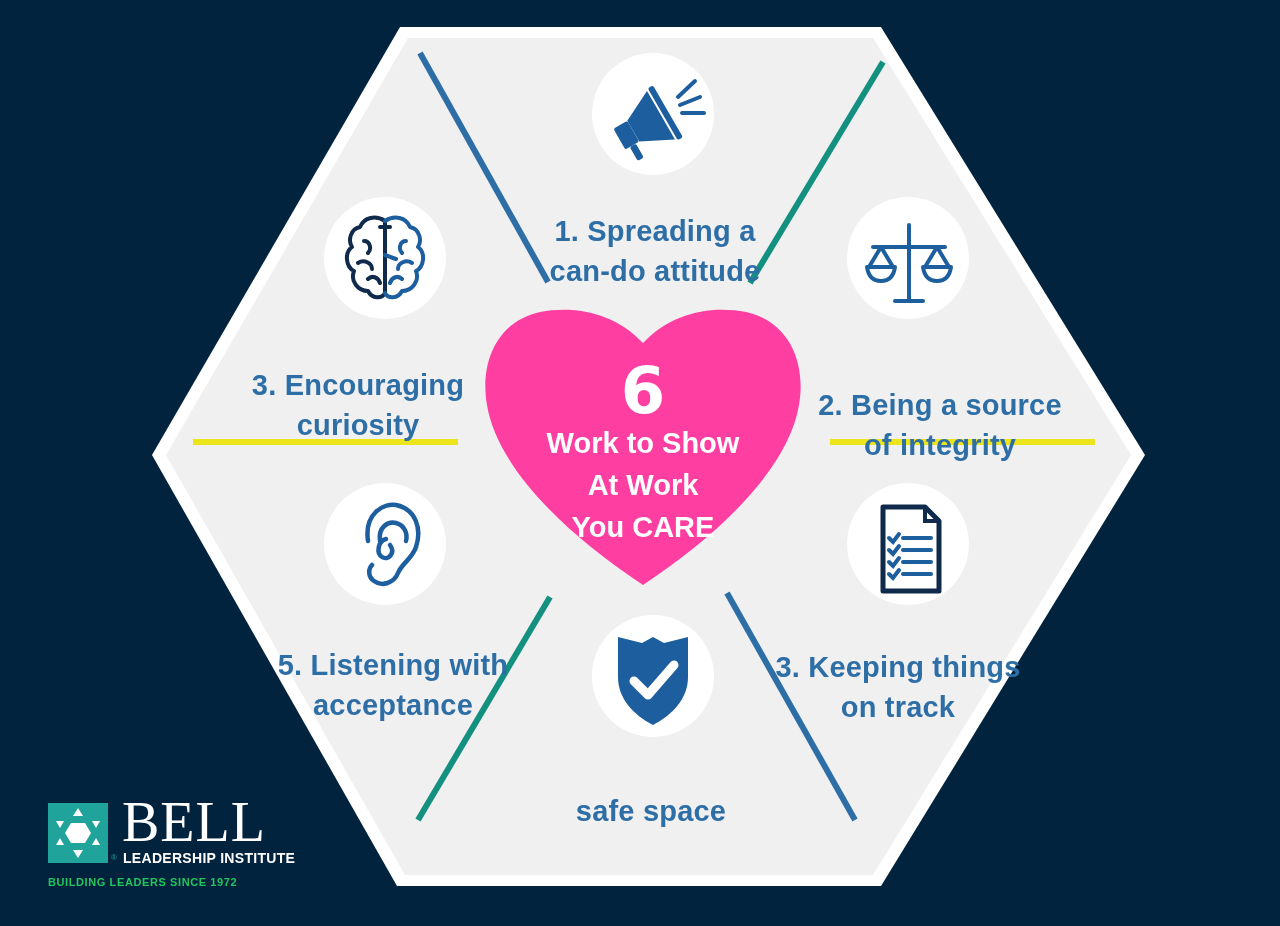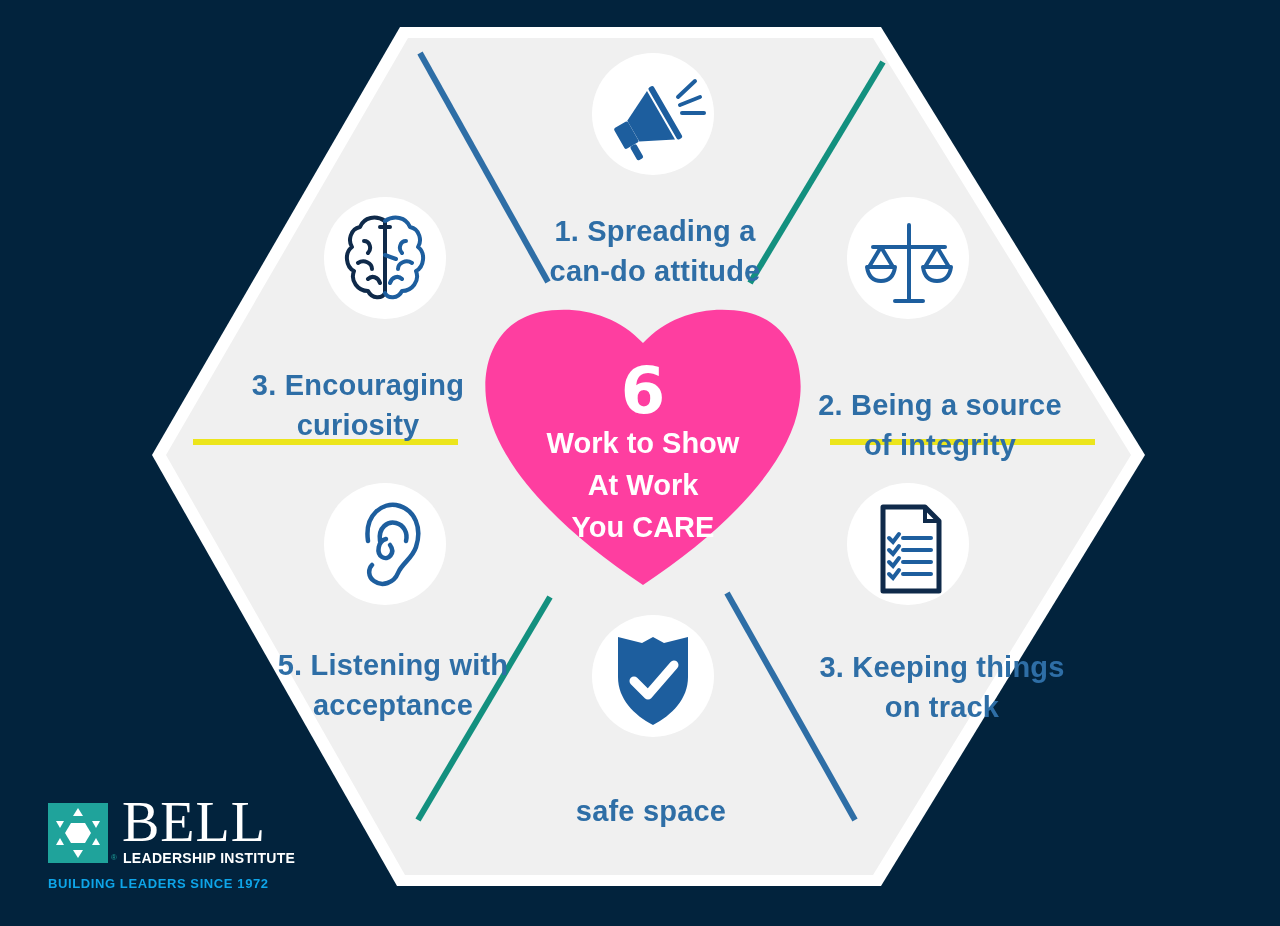--- a/index.html
+++ b/index.html
@@ -10,21 +10,21 @@
   .icon-circle { position:absolute; width:122px; height:122px; border-radius:50%; background:#ffffff; }
   .icon-circle svg { position:absolute; left:0; top:0; width:122px; height:122px; }
   .heart-text { position:absolute; left:485px; top:360px; width:316px; text-align:center; color:#ffffff; font-family:"Liberation Sans", sans-serif; font-weight:bold; }
   .heart-num { font-size:64px; line-height:62px; font-weight:900; font-family:"DejaVu Sans", sans-serif; }
   .heart-line { font-size:29px; line-height:42px; }
   .logo { position:absolute; left:48px; top:800px; }
   .logo-box { position:absolute; left:0; top:3px; width:60px; height:60px; background:#1fa39b; }
   .logo-bell { position:absolute; left:74px; top:-8px; font-family:"Liberation Serif", serif; font-size:56px; color:#ffffff; line-height:60px; letter-spacing:1px; }
   .logo-inst { position:absolute; left:75px; top:50px; font-family:"Liberation Sans", sans-serif; font-weight:bold; font-size:14px; color:#ffffff; letter-spacing:0.3px; white-space:nowrap; }
   .logo-reg { position:absolute; left:63px; top:53px; font-size:8px; color:#1fa39b; }
-  .logo-tag { position:absolute; left:0; top:76px; font-family:"Liberation Sans", sans-serif; font-weight:bold; font-size:13px; color:#0ea5e9; letter-spacing:0.6px; white-space:nowrap; }
+  .logo-tag { position:absolute; left:0; top:76px; font-family:"Liberation Sans", sans-serif; font-weight:bold; font-size:11px; color:#22c55e; letter-spacing:0.6px; white-space:nowrap; }
 </style>
 </head>
 <body>
 
 <svg id="canvas" viewBox="0 0 1280 926" xmlns="http://www.w3.org/2000/svg">
 
   <polygon points="400,27 881,27 1145,455 881,886 397,886 152,455" fill="#ffffff"></polygon>
   <polygon points="408,38 873,38 1131,455 873,875 405,875 166,455" fill="#f0f0f0"></polygon>
 
   <line x1="420" y1="53" x2="548" y2="282" stroke="#2e6ea6" stroke-width="6"></line>
@@ -121,21 +121,21 @@
 </div>
 
 <div class="label" style="left:505px;top:172px;width:300px;">
   <span>1. Spreading a</span>
   <span>can-do attitude</span>
 </div>
 <div class="label" style="left:790px;top:346px;width:300px;">
   <span>2. Being a source</span>
   <span>of integrity</span>
 </div>
-<div class="label" style="left:792px;top:608px;width:300px;">
+<div class="label" style="left:748px;top:608px;width:300px;">
   <span>3. Keeping things</span>
   <span>on track</span>
 </div>
 <div class="label" style="left:501px;top:752px;width:300px;">
   <span>safe space</span>
 </div>
 <div class="label" style="left:243px;top:606px;width:300px;">
   <span>5. Listening with</span>
   <span>acceptance</span>
 </div>

